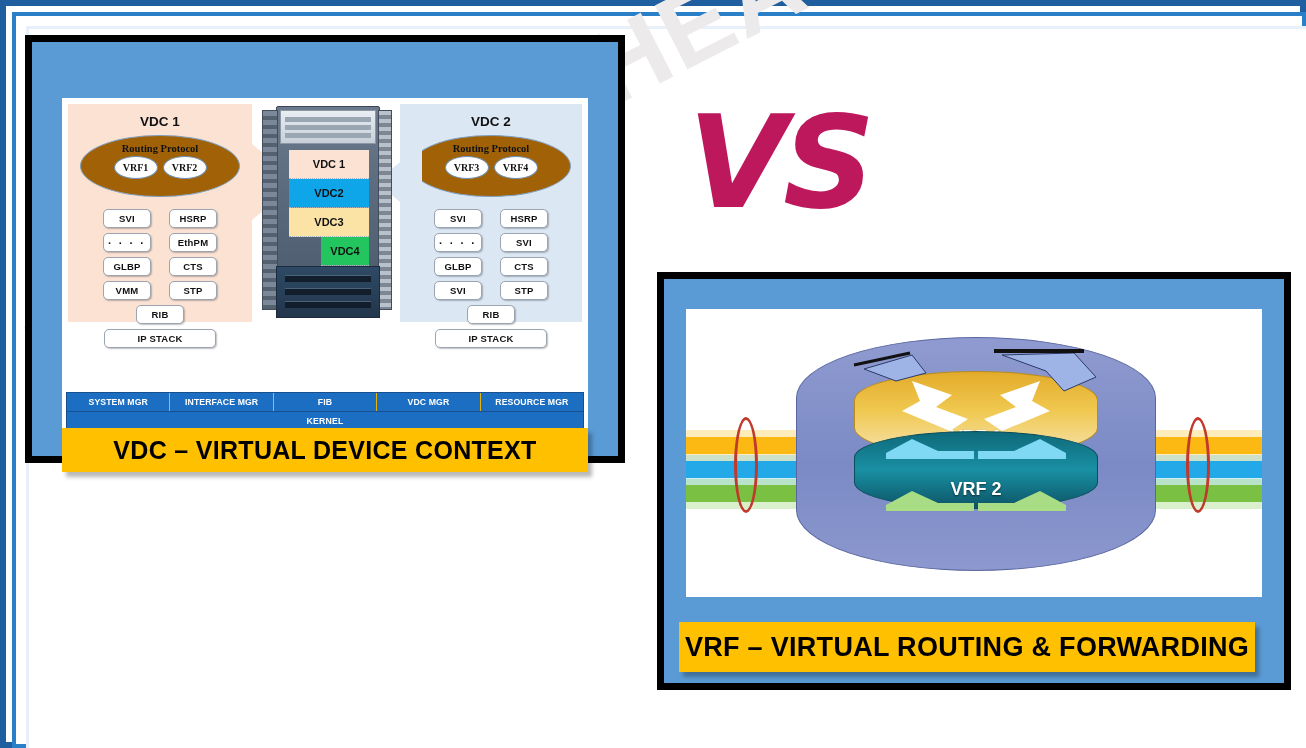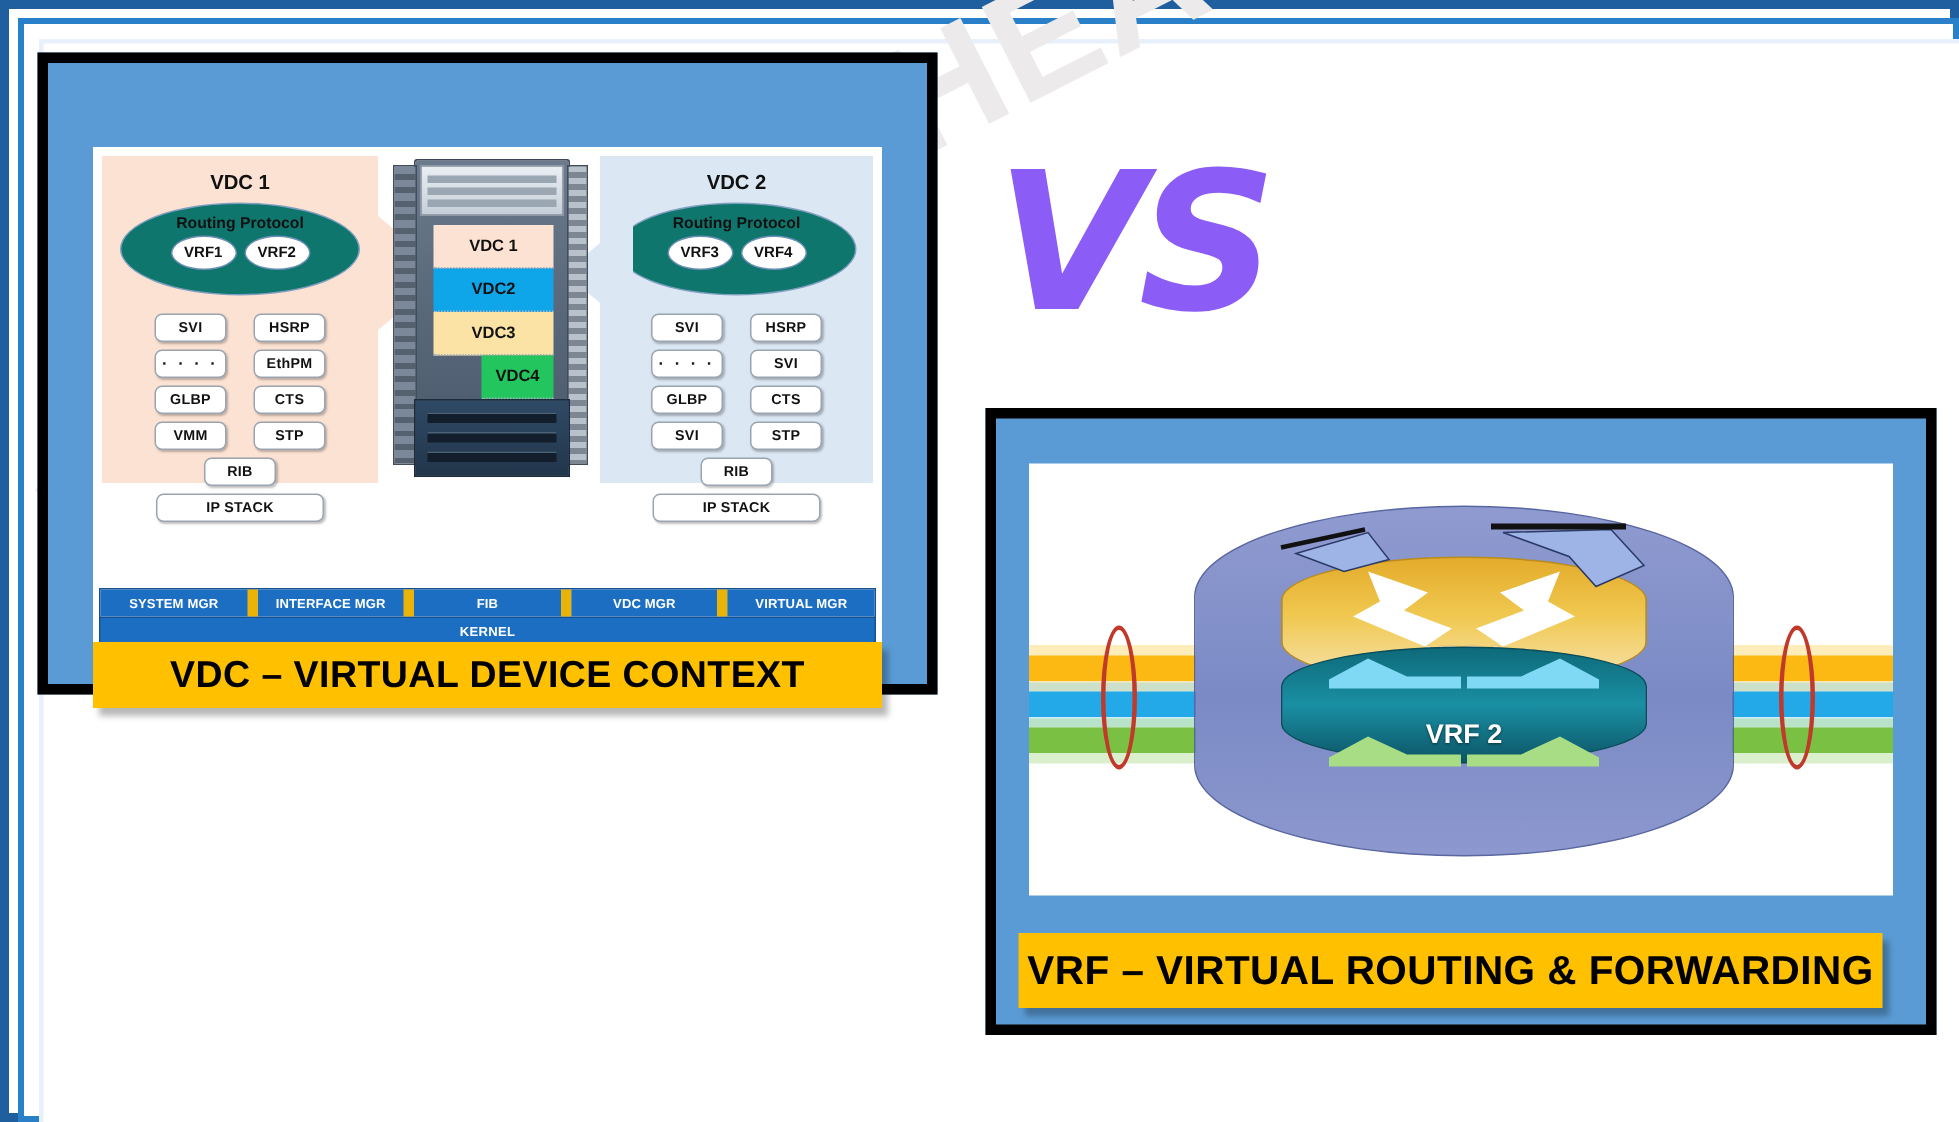--- a/index.html
+++ b/index.html
@@ -82,21 +82,22 @@
     color:#111;
     margin-top:10px;
   }
 
   .rp-ellipse {
     position:relative;
     margin: 6px auto 0 auto;
     width:160px; height:62px;
     border:1.2px solid #7f9fc0;
     border-radius:50%;
-    background:#0f766e;
+    background:#a16207;
+    font-family:Liberation Serif, serif;
   }
   .rp-label {
     text-align:center;
     font-size:10.5px;
     font-weight:bold;
     color:#111;
     padding-top:7px;
   }
   .vrf-row {
     display:flex;
@@ -221,21 +222,21 @@
     border:1px solid #18508f;
   }
   .mgr-cell {
     flex:1;
     background:#1b6ec2;
     color:#ffffff;
     font-size:8.7px;
     font-weight:bold;
     text-align:center;
     padding:4px 1px;
-    border-right:7px solid #eab308;
+    border-right:1px solid #eab308;
     letter-spacing:.1px;
   }
   .mgr-cell:last-child { border-right:none; }
   .mgr-full {
     background:#1b6ec2;
     color:#ffffff;
     font-size:8.7px;
     font-weight:bold;
     text-align:center;
     padding:4px 1px;
@@ -346,24 +347,24 @@
   }
   .arrow-top {
     position:absolute;
     z-index:13;
     pointer-events:none;
   }
 
   
   #vs {
     position:absolute;
-    left:664px; top:88px;
+    left:688px; top:88px;
     font-size:128px;
     font-weight:bold;
-    color:#8b5cf6;
+    color:#be185d;
     font-style:italic;
     letter-spacing:-4px;
     z-index:6;
     font-family:"DejaVu Sans", sans-serif;
   }
 </style>
 </head>
 <body>
 
 <div id="frame">
@@ -453,21 +454,21 @@
       </div>
     </div>
   </div>
 
   <div id="mgr-wrap">
     <div class="mgr-row">
       <div class="mgr-cell">SYSTEM MGR</div>
       <div class="mgr-cell">INTERFACE MGR</div>
       <div class="mgr-cell">FIB</div>
       <div class="mgr-cell">VDC MGR</div>
-      <div class="mgr-cell">VIRTUAL MGR</div>
+      <div class="mgr-cell">RESOURCE MGR</div>
     </div>
     <div class="mgr-full">KERNEL</div>
   </div>
 
   <div class="caption" id="vdc-caption">VDC – VIRTUAL DEVICE CONTEXT</div>
 </div>
 
 <div id="vs">VS</div>
 
 <div id="vrf-panel">

